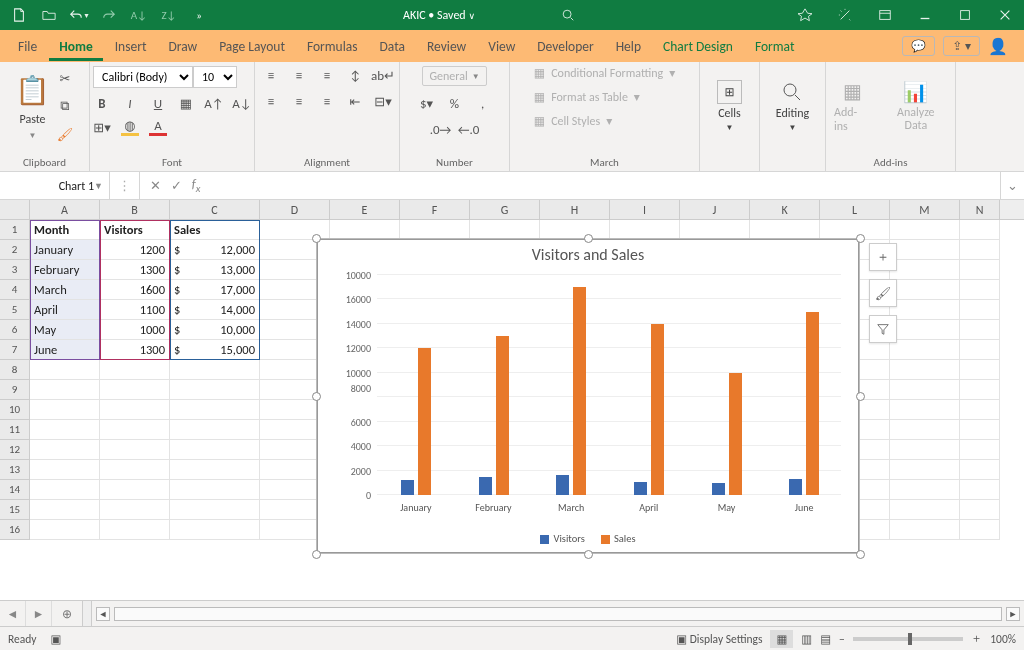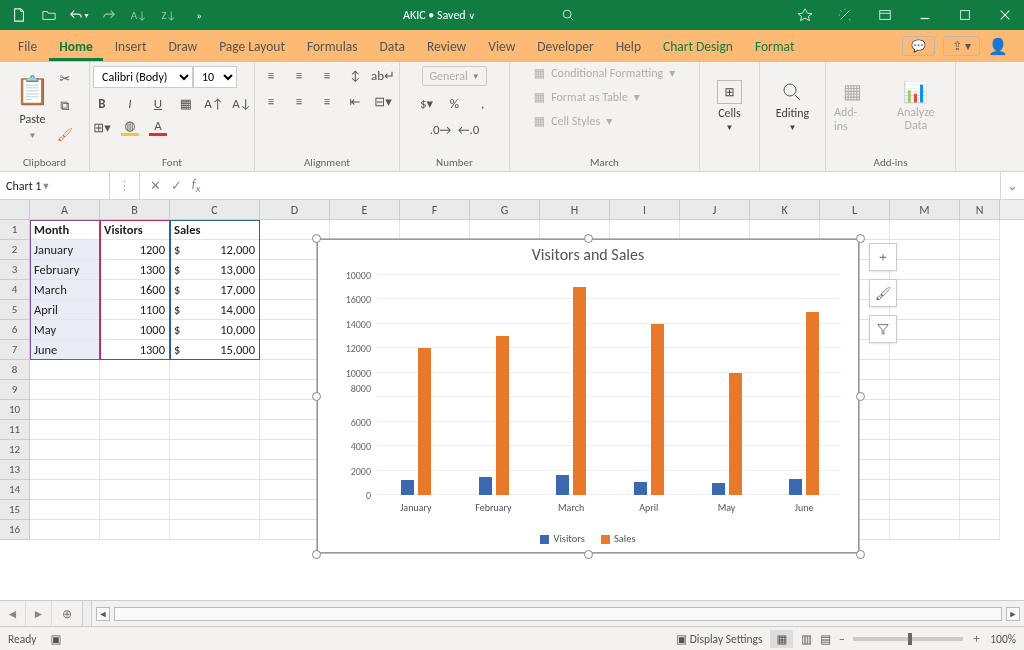--- a/index.html
+++ b/index.html
@@ -25,21 +25,21 @@
   .grp-row { display:flex; }
   .gicon { width:18px; height:18px; color:#555; display:flex; align-items:center; justify-content:center; font-size:13px;}
   .big { font-size:28px; color:#777;}
   .dimmed { color:#b0b0b0 !important; }
   select.fontbox{ font-size:12px; border:1px solid #ccc; background:#fff; height:22px; padding:0 4px;}
   .pill{ border:1px solid #ccc; border-radius:2px; padding:2px 6px; font-size:12px; color:#888; display:flex; align-items:center; gap:4px;}
   .label-left{ font-size:12px; color:#666; display:flex; align-items:center; gap:6px;}
   .vert{ display:flex; flex-direction:column; align-items:center; gap:2px; font-size:12px; color:#444;}
   .vert svg{ width:24px; height:24px;}
   .namebox-row{ height:28px; display:flex; align-items:center; border-bottom:1px solid #d6d6d6; }
-  .namebox{ width:110px; border-right:1px solid #d6d6d6; height:100%; display:flex; align-items:center; padding:0 6px; font-size:12px; justify-content:flex-start;}
+  .namebox{ width:110px; border-right:1px solid #d6d6d6; height:100%; display:flex; align-items:center; padding:0 6px; font-size:12px; justify-content:flex-end;}
   .fx-area{ display:flex; align-items:center; gap:10px; padding:0 10px; flex:1;}
   .fx-area .fbtn{ color:#888; font-size:13px;}
   .chev{ width:24px; border-left:1px solid #d6d6d6; height:100%; display:flex; align-items:center; justify-content:center; color:#888;}
   
   .gridwrap{ flex:1; position:relative; overflow:hidden; background:#fff;}
   .colhdr{ position:absolute; top:0; left:0; right:0; height:20px; display:flex; background:#eee; font-size:12px; color:#555; border-bottom:1px solid #ccc;}
   .colhdr .rowh{ width:30px; border-right:1px solid #ccc; background:#eaeaea;}
   .colhdr .ch{ border-right:1px solid #ccc; display:flex; align-items:center; justify-content:center; background:#eaeaea;}
   .rows{ position:absolute; top:20px; left:0;}
   .rh{ width:30px; height:20px; border-right:1px solid #ccc; border-bottom:1px solid #ccc; background:#eaeaea; font-size:11px; color:#555; display:flex; align-items:center; justify-content:center;}

